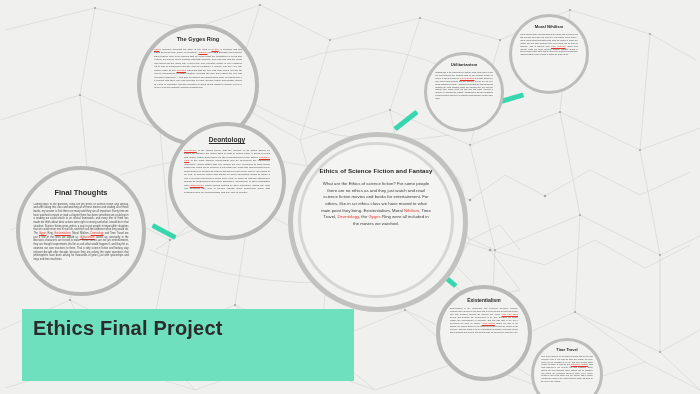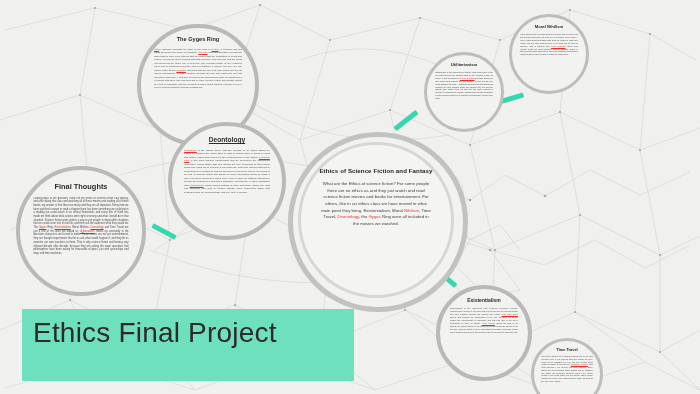--- a/index.html
+++ b/index.html
@@ -43,22 +43,22 @@
     text-align:center;letter-spacing:0.1px;}
   #central-body{margin-top:7px;width:74%;font-size:4.3px;line-height:1.55;
     text-align:center;color:#3d3d3d;}
 
   .arrow{position:absolute;background:#37d6ae;border-radius:1px;}
 
   #title-block{
     position:absolute;left:22px;top:309px;width:332px;height:72px;
     background:#6fe0bd;
   }
-  #title-line1{position:absolute;left:11px;top:8px;font-size:28px;
-    font-weight:normal;color:#2b2b2b;letter-spacing:0.2px;}
+  #title-line1{position:absolute;left:11px;top:8px;font-size:20px;
+    font-weight:bold;color:#2b2b2b;letter-spacing:0.2px;}
   #title-line2{position:absolute;left:21px;top:36px;font-size:20px;
     font-weight:bold;color:#2b2b2b;letter-spacing:0.2px;}
 </style>
 </head>
 <body>
 
 <svg id="canvas" viewBox="0 0 700 394">
   <g>
     <polyline class="webline" points="5,30 95,8 190,30 260,5 330,40 420,18 500,40 570,10 650,34 696,60"></polyline>
     <polyline class="webline" points="0,120 80,95 160,130 230,100 300,140 390,110 470,145 560,112 640,150 700,128"></polyline>
@@ -139,21 +139,21 @@
   <div class="node-title" style="margin-top:9px;font-size:5.6px;">The Gyges Ring</div>
   <div class="node-body" style="margin-top:5px;font-size:2.45px;line-height:1.42;max-height:84px;"><span class="hl" style="color:#e0392b">Plato</span>'s Republic presents the story of the Ring of <span class="hl" style="color:#e0392b">Gyges</span>, a mythical ring that grants its wearer the power of invisibility. <span class="hl" style="color:#e0392b">Glaucon</span> uses this thought experiment to argue that no man is so virtuous that he could resist the temptation of being able to steal, kill and do as he pleases with total impunity. The just man and the unjust man would act the same way if given the ring, because justice is only practiced out of fear of punishment and the loss of reputation. If nobody can see you, why behave justly at all? <span class="hl" style="color:#e0392b">Socrates</span> responds that the truly just man would not use the ring for wrongdoing, because injustice corrupts the soul and makes the one who commits it miserable. A just soul is ordered and harmonious while an unjust soul is in conflict with itself. The ring appears in many science fiction and fantasy stories as a test of character, and the question it raises about whether morality is real or merely a social contract remains unanswered.</div>
 </div>
 
 <div class="node ring" style="left:168px;top:122px;width:118px;height:118px;">
   <div class="node-title underlined" style="margin-top:11px;font-size:6.6px;">Deontology</div>
   <div class="node-body" style="margin-top:5px;font-size:2.5px;line-height:1.4;max-height:80px;"><span class="hl" style="color:#e0392b">Deontology</span> is the ethical theory that the morality of an action should be based on whether the action itself is right or wrong under a series of rules and duties, rather than based on the consequences of the action. <span class="hl" style="color:#e0392b">Immanuel Kant</span> is the most famous deontologist and he developed the categorical imperative, which states that one should act only according to that maxim which one could will to become a universal law. Kant also argued that people must always be treated as ends in themselves and never merely as means to an end. In science fiction this shows up when characters refuse to break a rule even when breaking it would save lives, or when an artificial intelligence follows its programmed directives absolutely. Deontology is often contrasted with <span class="hl" style="color:#e0392b">utilitarianism</span>, which judges actions by their outcomes. Critics say rigid rule following can lead to terrible results, while supporters argue that consequences are unpredictable and only duty is reliable.</div>
 </div>
 
 <div class="node ring" style="left:16px;top:166px;width:130px;height:130px;">
-  <div class="node-title" style="margin-top:13px;font-size:7.4px;">Final Thoughts</div>
+  <div class="node-title" style="margin-top:19px;font-size:7.4px;">Final Thoughts</div>
   <div class="node-body" style="margin-top:6px;font-size:2.6px;line-height:1.42;max-height:88px;">Coming back to the question, What are the ethics of science fiction and fantasy, and after taking this class and watching all of these movies and reading all of these books, my answer is that there are many and they are all important. Every time we have watched a movie or read a chapter there has been something we could put in a reading we could attach to an ethical framework, and every one of them has made me think about what actions were right or wrong and what I would do in that situation. Science fiction gives writers a way to put people in impossible situations that we could never test in real life, and then ask the audience what they would do. The <span class="hl" style="color:#e0392b">Gyges</span> Ring, <span class="hl" style="color:#e0392b">Existentialism</span>, Moral Nihilism, <span class="hl" style="color:#e0392b">Deontology</span> and Time Travel are just a few of the ones we looked at. <span class="hl" style="color:#e0392b">Utilitarianism</span> shows up constantly in the decisions characters are forced to make. These stories are not just entertainment, they are thought experiments that let us ask what would happen if, and they let us examine our own reactions to them. That is why science fiction and fantasy stay relevant decade after decade, because they are asking the same questions that philosophers have been asking for thousands of years, just with spaceships and rings and time machines.</div>
 </div>
 
 <div class="node ring-thin" style="left:424px;top:52px;width:80px;height:80px;">
   <div class="node-title" style="margin-top:8px;font-size:4.2px;">Utilitarianism</div>
   <div class="node-body" style="margin-top:4px;font-size:1.95px;line-height:1.45;max-height:54px;">Utilitarianism is the ethical theory that the most moral action is the one that produces the greatest good for the greatest number of people. It was developed by <span class="hl" style="color:#e0392b">Jeremy Bentham</span> and John Stuart Mill, who argued that pleasure and the absence of pain are the only things desirable as ends. A utilitarian calculates the total happiness produced by each possible action and chooses the one with the highest total. Critics point out that this can justify harming a minority if it benefits the majority. Utilitarianism appears constantly in science fiction whenever a character must sacrifice a few to save many.</div>
 </div>
 
 <div class="node ring-thin" style="left:509px;top:14px;width:80px;height:80px;">
   <div class="node-title" style="margin-top:8px;font-size:4.2px;">Moral Nihilism</div>

